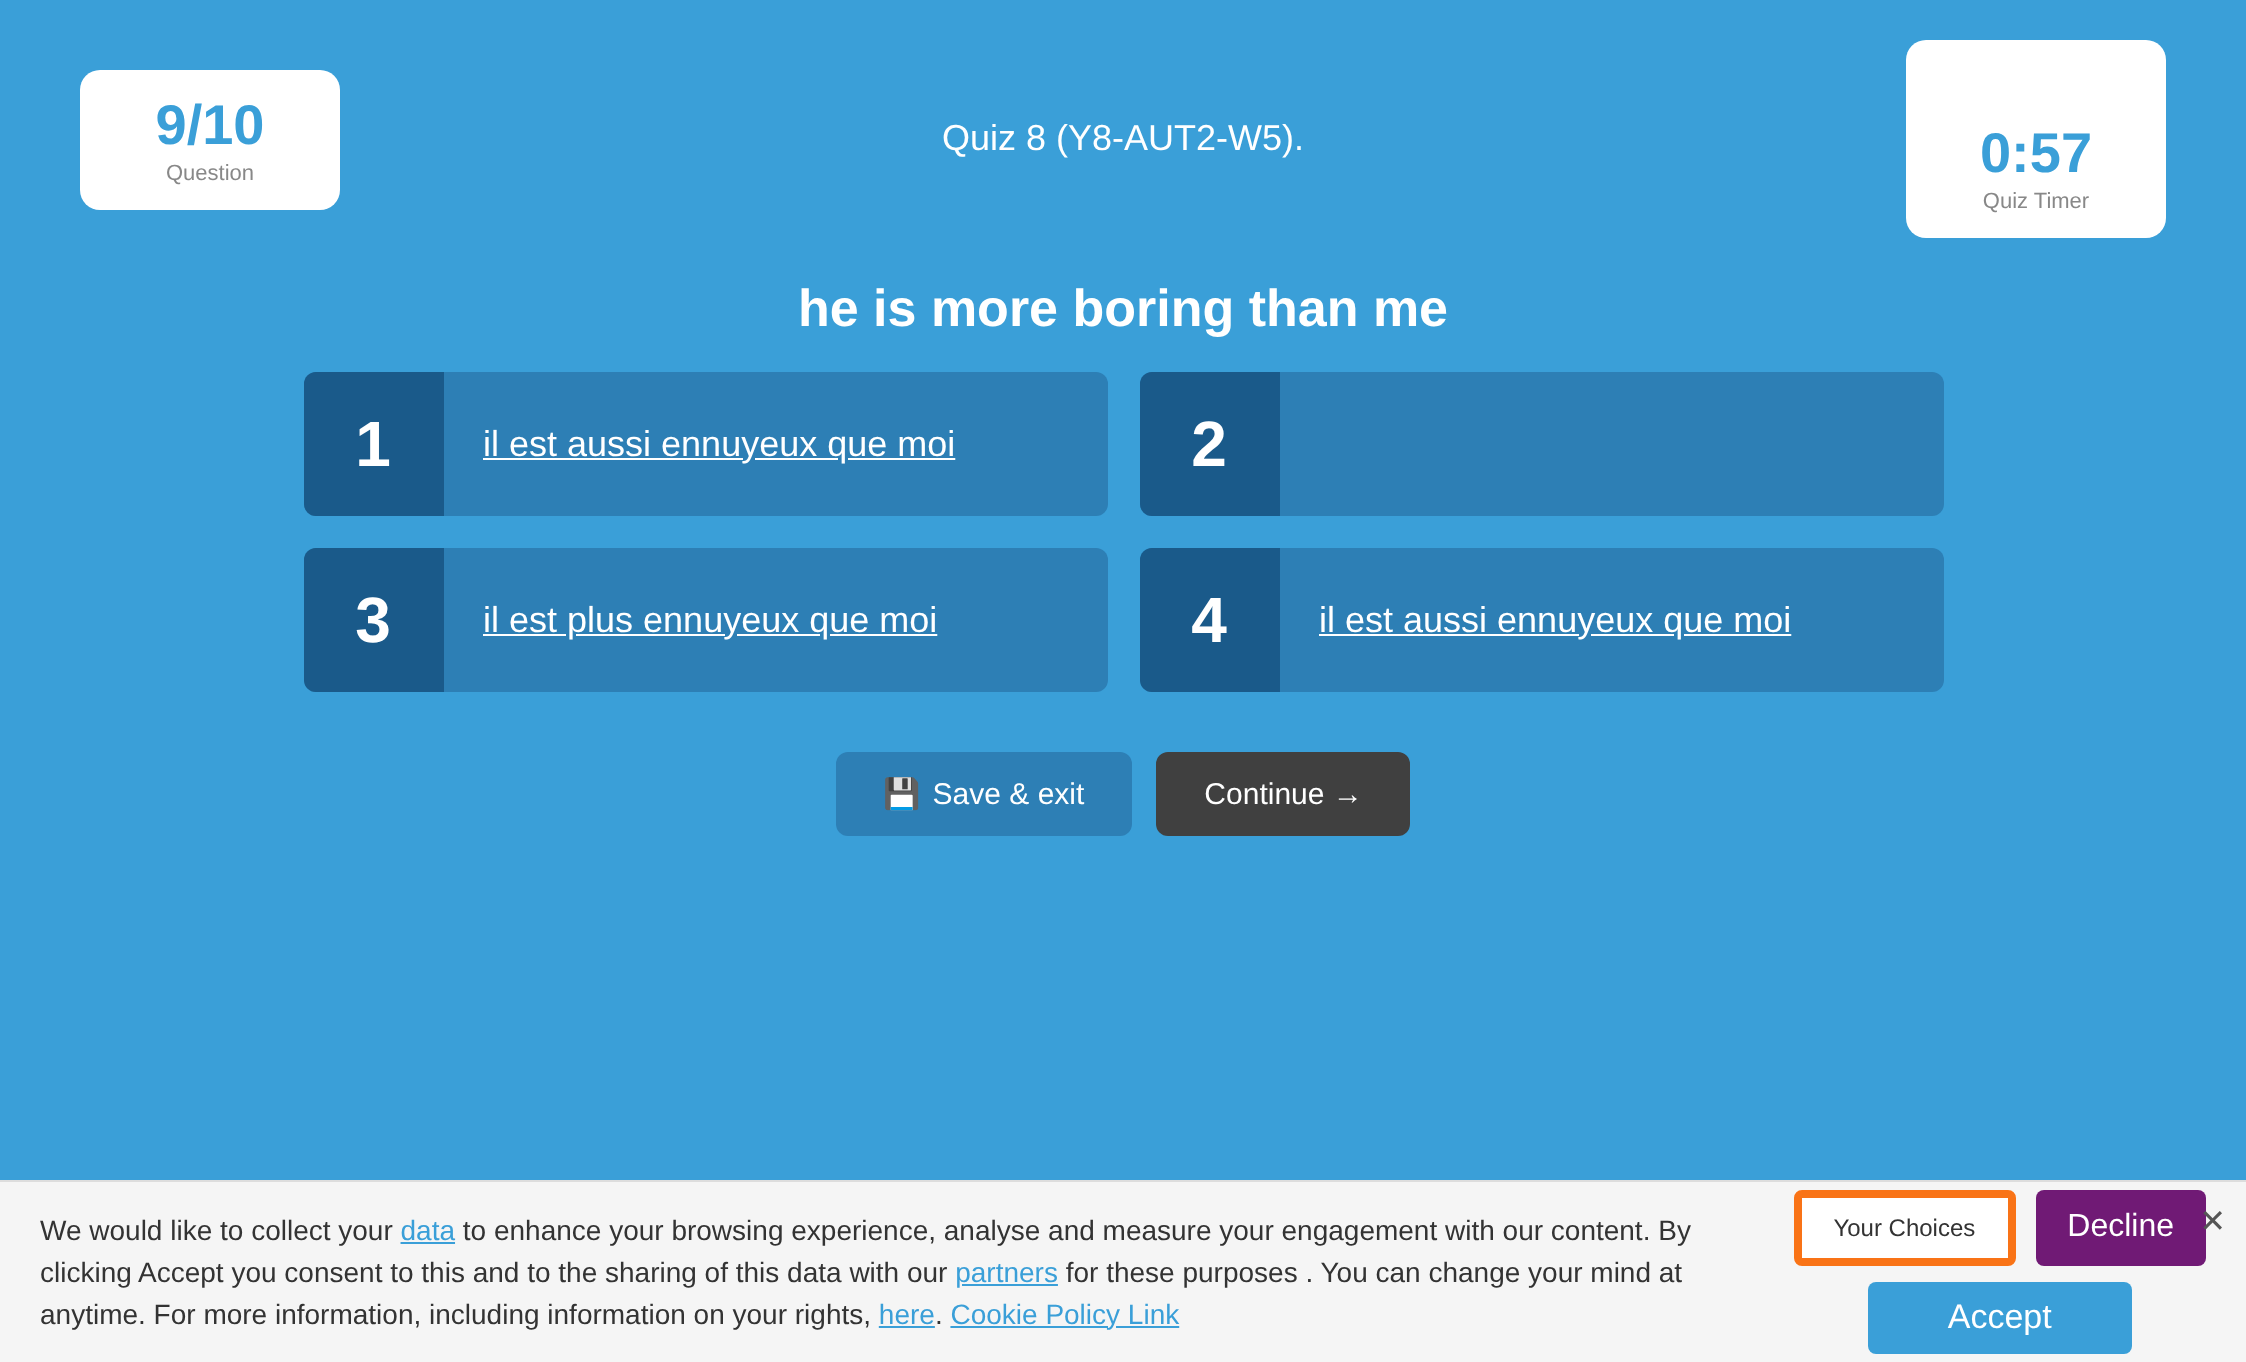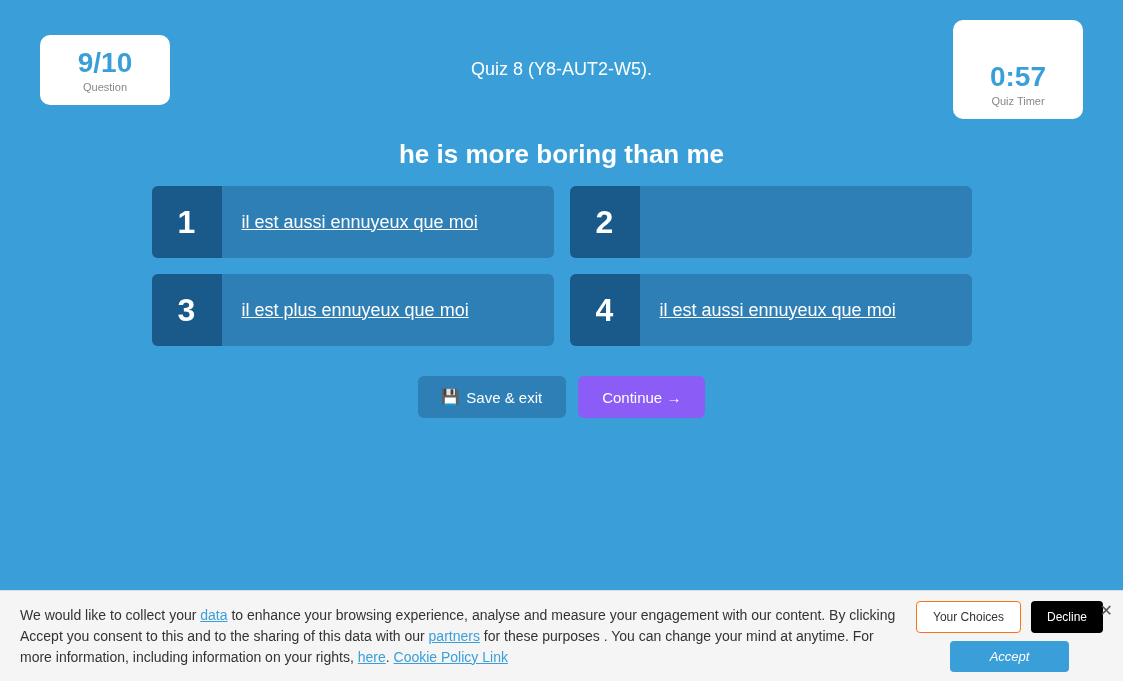--- a/index.html
+++ b/index.html
@@ -132,21 +132,21 @@
       border-radius: 6px;
       padding: 12px 24px;
       font-size: 15px;
       cursor: pointer;
       display: flex;
       align-items: center;
       gap: 6px;
     }
 
     .btn-continue {
-      background: #8b5cf6;
+      background: #404040;
       color: white;
       border: none;
       border-radius: 6px;
       padding: 12px 24px;
       font-size: 15px;
       cursor: pointer;
       display: flex;
       align-items: center;
       gap: 6px;
     }
@@ -184,46 +184,45 @@
     }
 
     .cookie-top-buttons {
       display: flex;
       gap: 10px;
     }
 
     .btn-your-choices {
       background: white;
       color: #333;
-      border: 1px solid #f97316;
+      border: 4px solid #f97316;
       border-radius: 4px;
       padding: 8px 16px;
       font-size: 12px;
       cursor: pointer;
     }
 
     .btn-decline {
-      background: #000000;
+      background: #701a75;
       color: white;
       border: none;
       border-radius: 4px;
       padding: 8px 16px;
-      font-size: 12px;
+      font-size: 16px;
       cursor: pointer;
     }
 
     .btn-accept {
       background: #3a9fd8;
       color: white;
       border: none;
       border-radius: 4px;
       padding: 8px 40px;
-      font-size: 13px;
-      cursor: pointer;
-      font-style: italic;
+      font-size: 17px;
+      cursor: pointer;
     }
 
     .close-banner {
       position: absolute;
       right: 10px;
       top: 10px;
       background: none;
       border: none;
       font-size: 16px;
       cursor: pointer;

